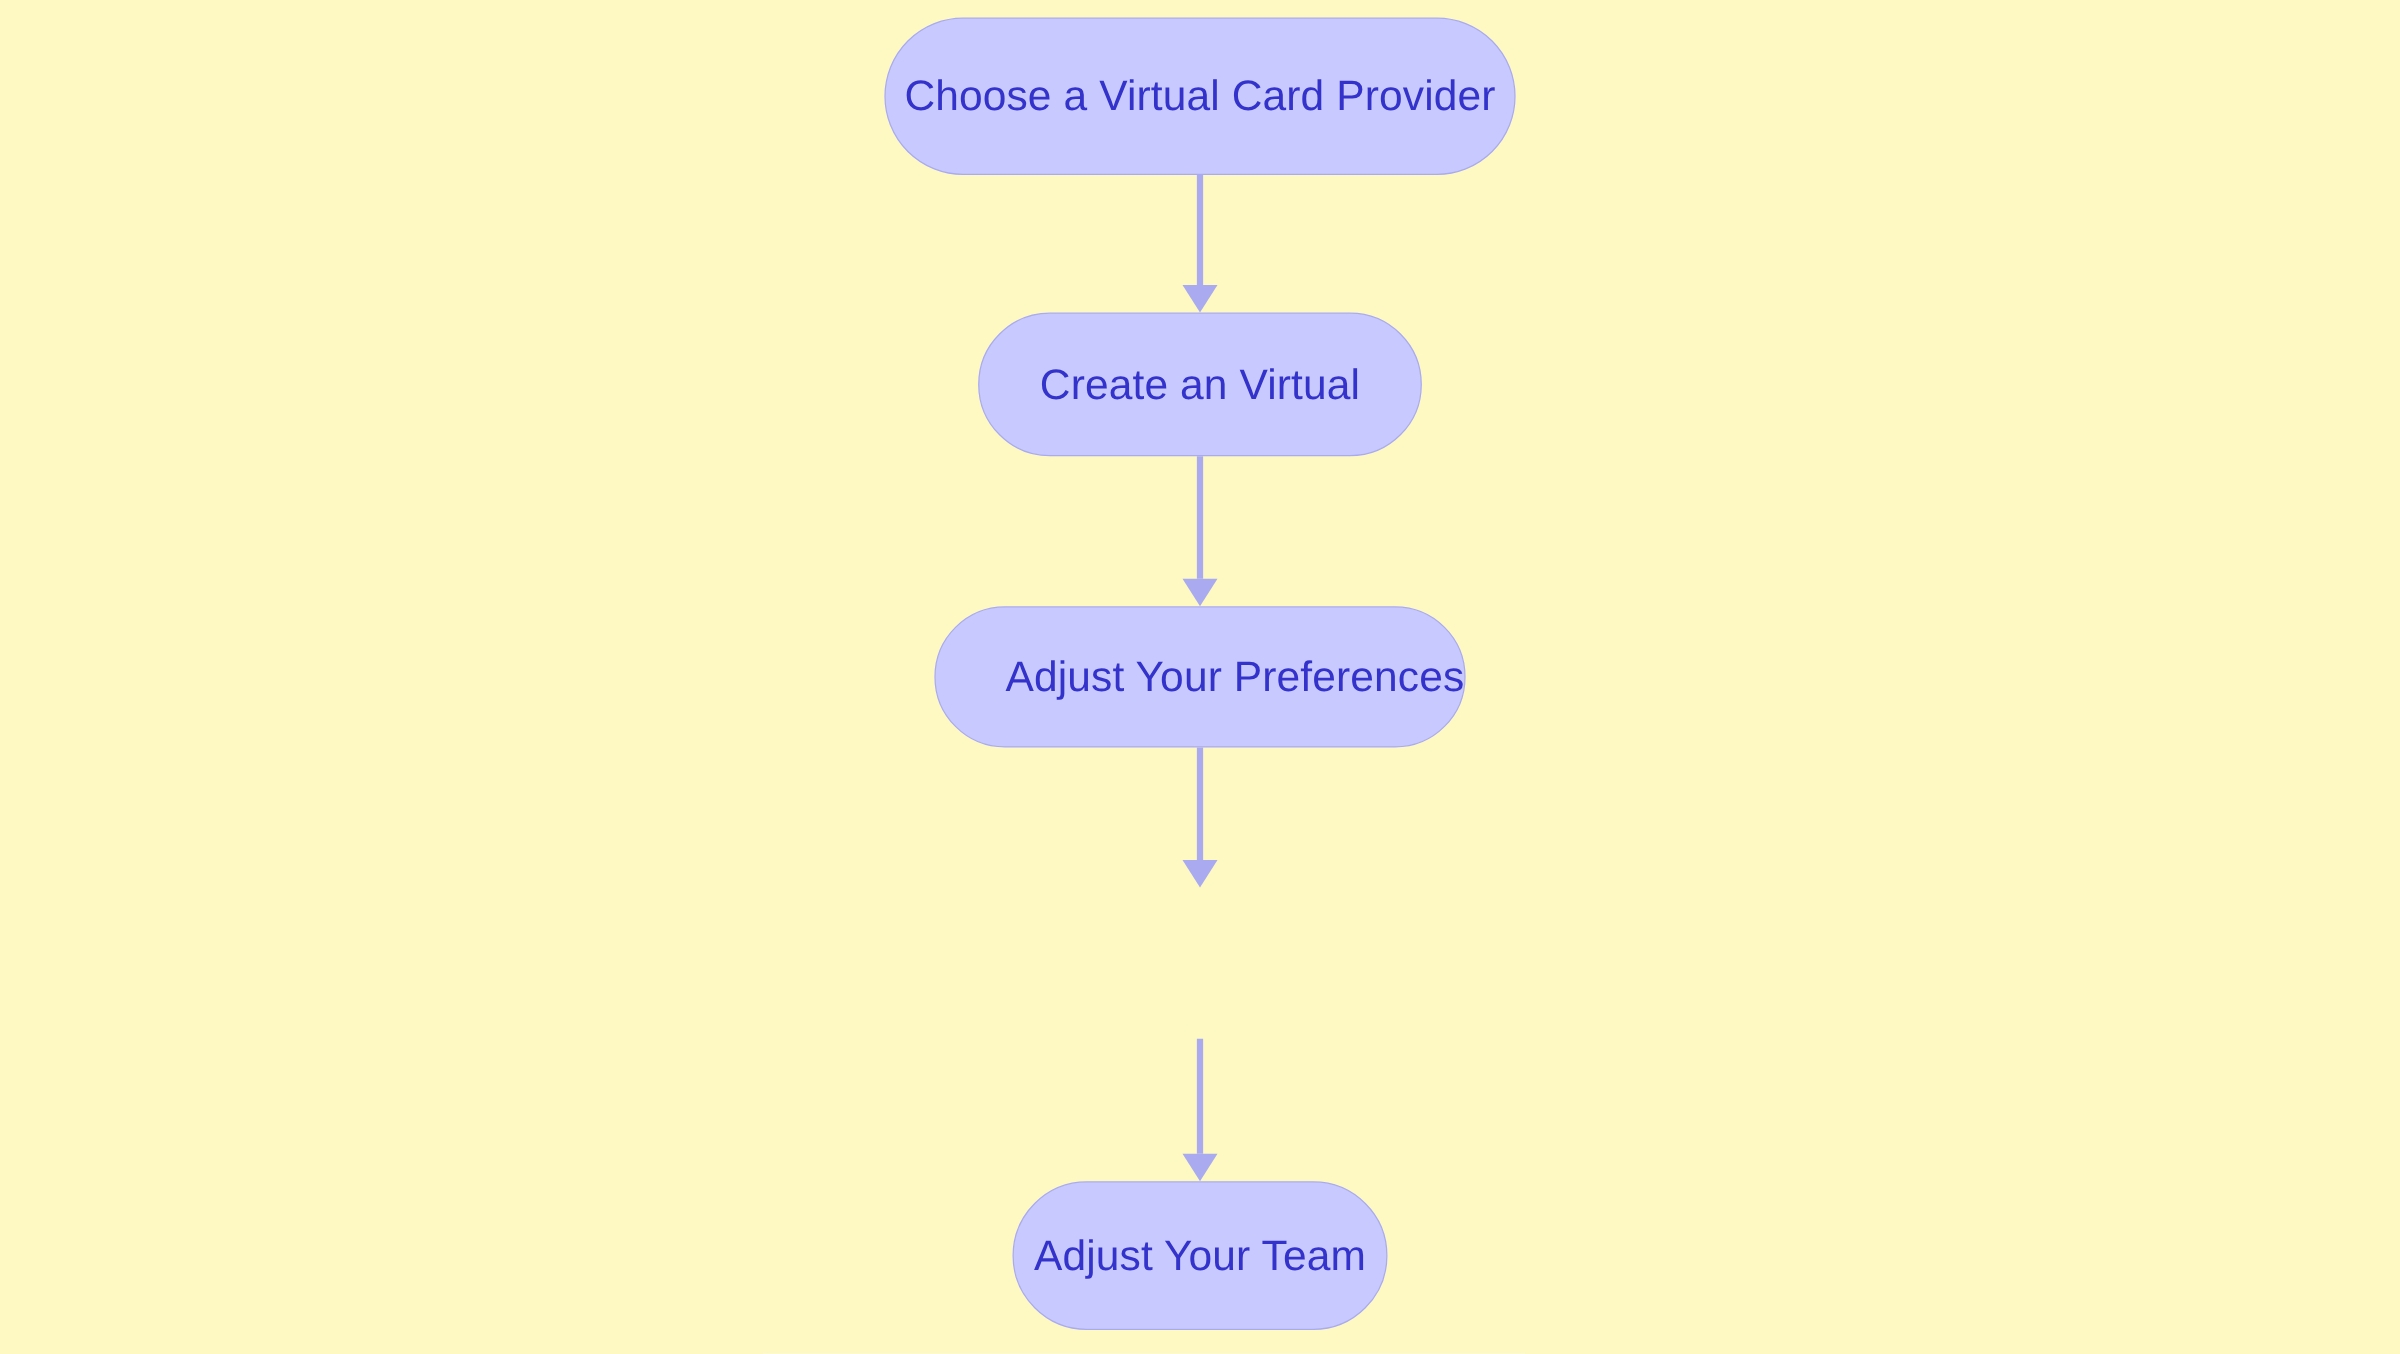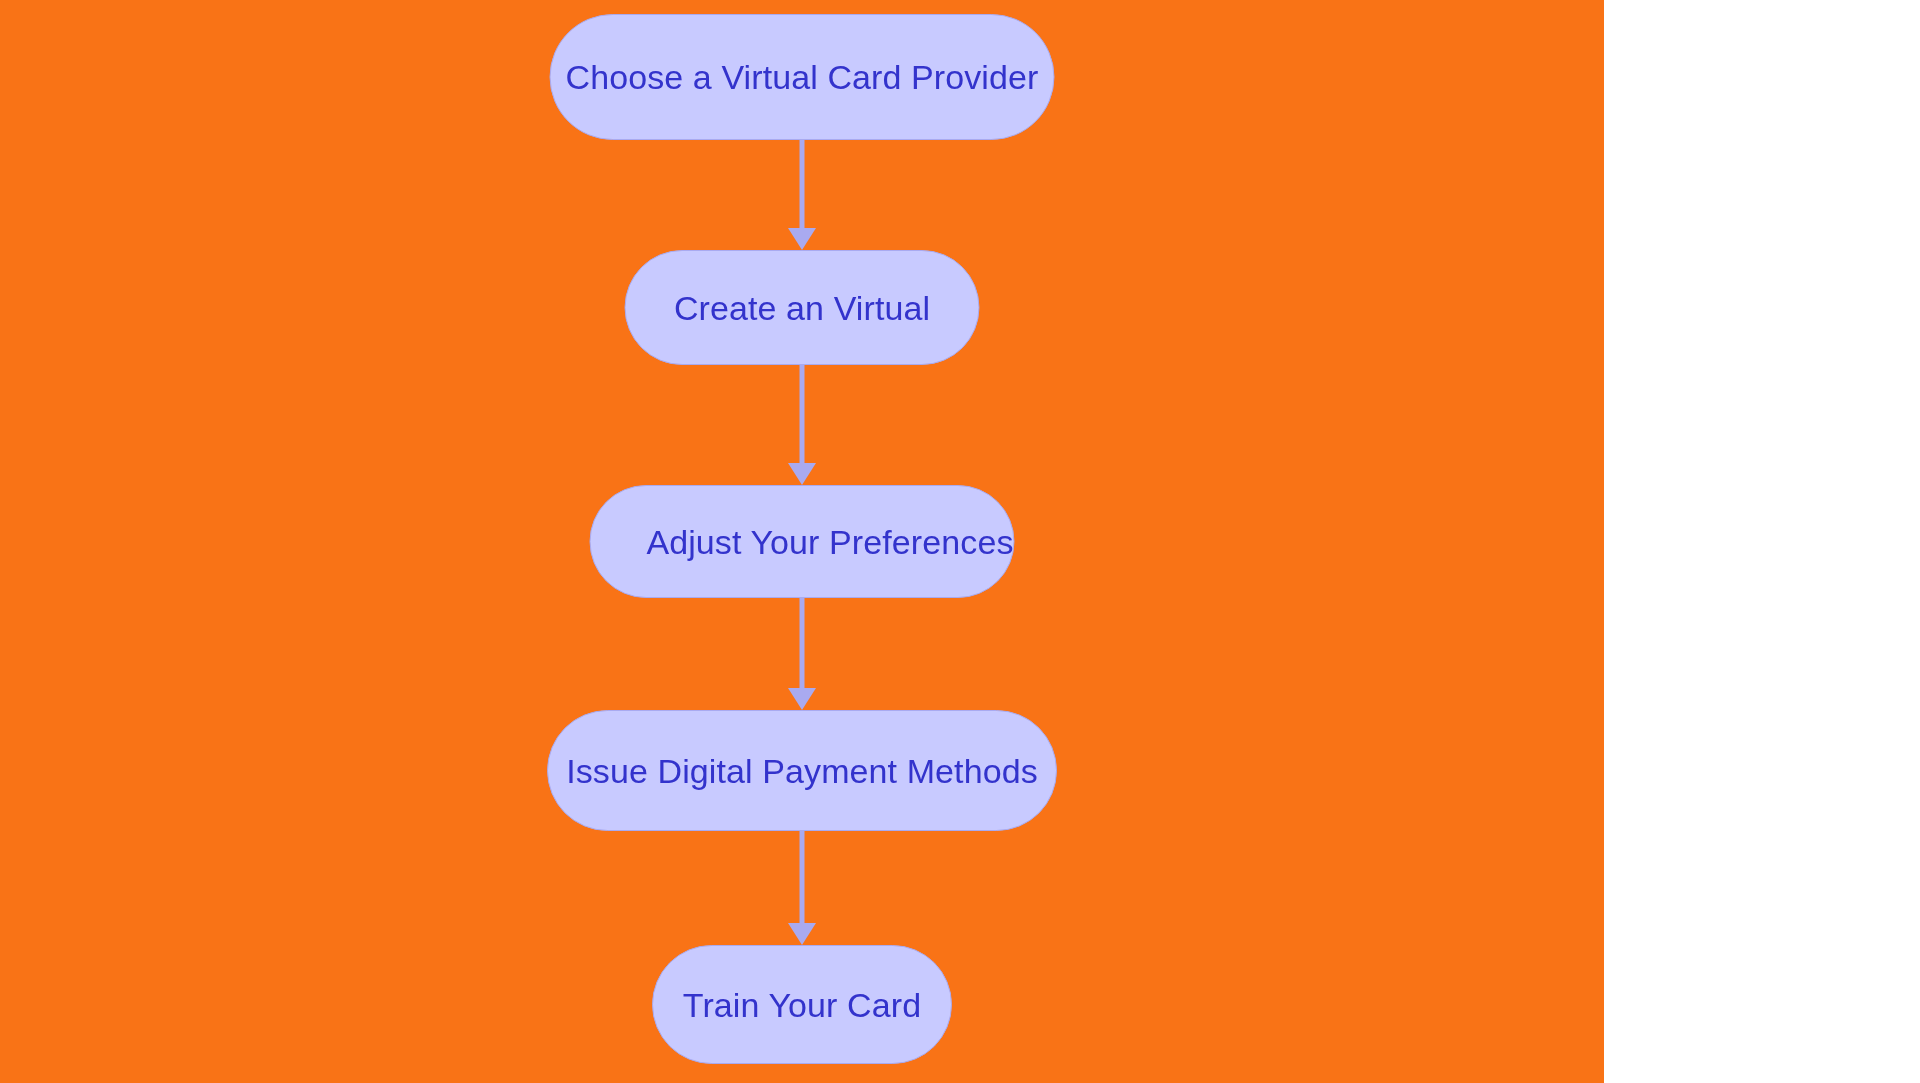--- a/index.html
+++ b/index.html
@@ -9,23 +9,23 @@
   body {
     width: 1920px;
     height: 1083px;
     background: #ffffff;
     font-family: "Liberation Sans", sans-serif;
     overflow: hidden;
   }
 
   #flowchart-canvas {
     position: relative;
-    width: 1604px;
+    width: 1920px;
     height: 1083px;
-    background: #f97316;
+    background: #fef9c3;
   }
 
   .flow-node {
     position: absolute;
     box-sizing: border-box;
     display: flex;
     align-items: center;
     justify-content: center;
     background: #c8caff;
     border: 1.6px solid #a9aaf0;
@@ -113,26 +113,23 @@
 
   <div class="flow-node" id="node-2">
     <span class="flow-node-label">Adjust Your Preferences</span>
   </div>
 
   <div class="flow-connector" id="connector-2">
     <div class="conn-line"></div>
     <div class="conn-head"></div>
   </div>
 
-  <div class="flow-node" id="node-3">
-    <span class="flow-node-label">Issue Digital Payment Methods</span>
-  </div>
 
   <div class="flow-connector" id="connector-3">
     <div class="conn-line"></div>
     <div class="conn-head"></div>
   </div>
 
   <div class="flow-node" id="node-4">
-    <span class="flow-node-label">Train Your Card</span>
+    <span class="flow-node-label">Adjust Your Team</span>
   </div>
 
 </div>
 
 </body></html>

